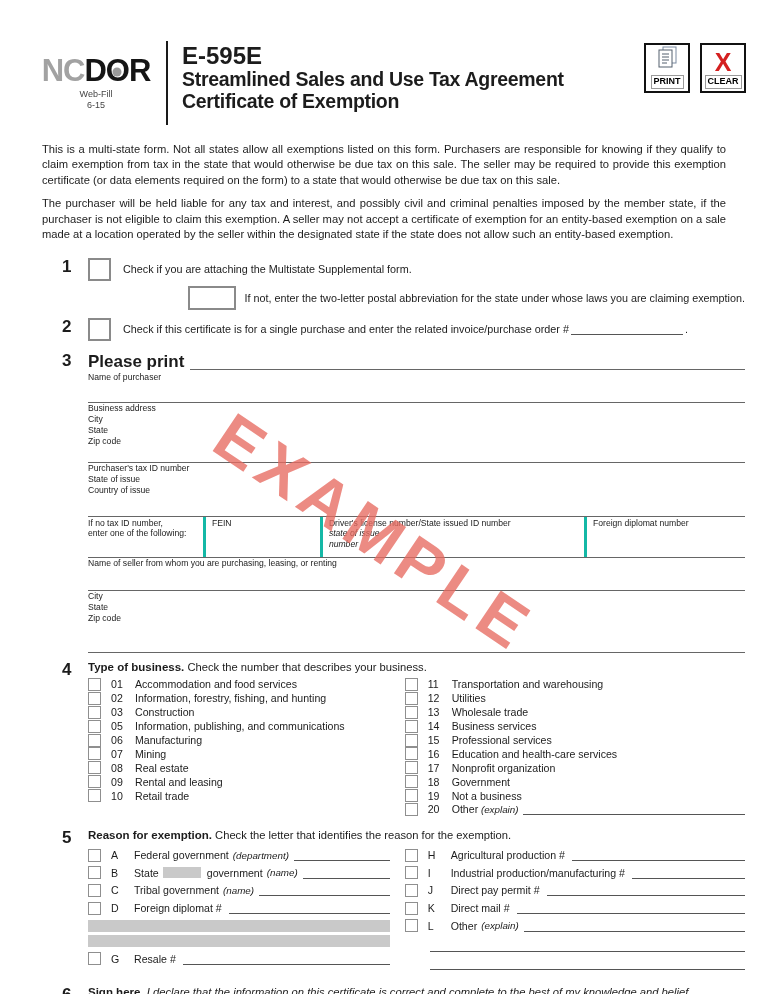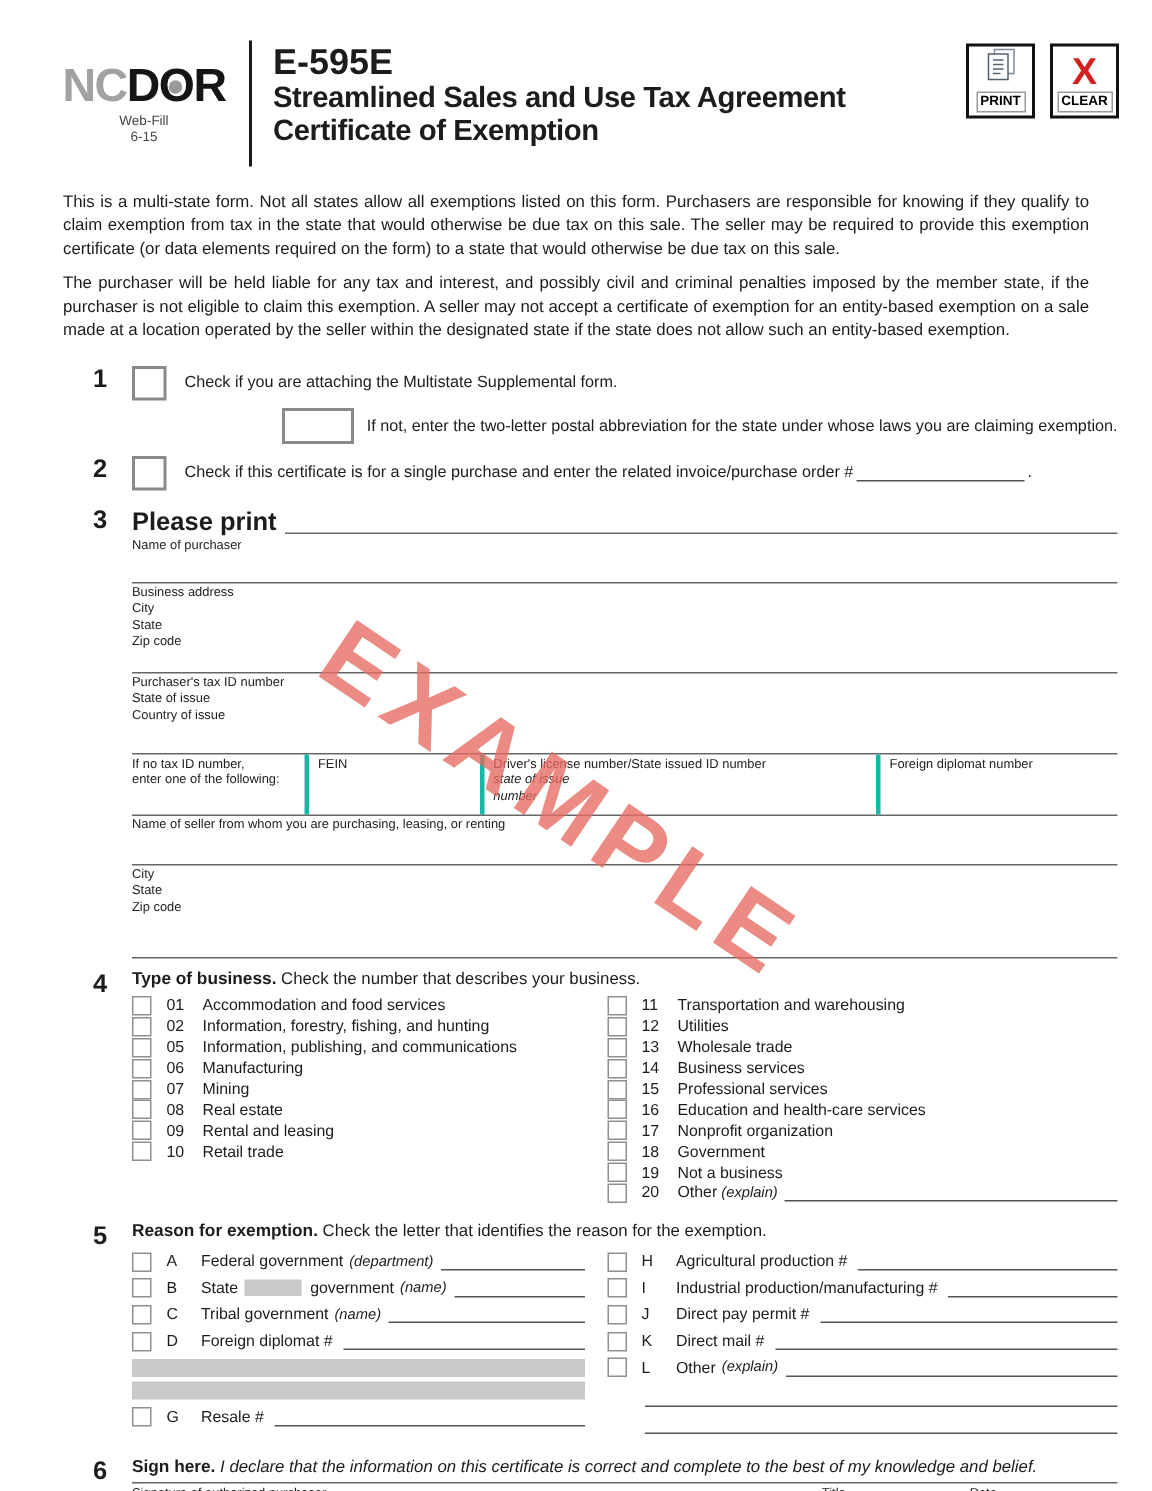--- a/index.html
+++ b/index.html
@@ -1,19 +1,19 @@
 <!DOCTYPE html>
 <html><head>
 <meta charset="utf-8">
 <style>
   html,body{margin:0;padding:0;background:#fff;}
   .page{position:relative;width:768px;height:994px;background:#ffffff;overflow:hidden;
         font-family:"Liberation Sans",sans-serif;color:#1c1c1c;}
   
-  .header{display:flex;align-items:flex-start;margin:27px 22px 0 34px;}
+  .header{display:flex;align-items:flex-start;margin:41px 22px 0 34px;}
   .logo-block{width:124px;text-align:center;margin-top:14px;flex-shrink:0;}
   .logo{font-size:31px;font-weight:bold;letter-spacing:-1px;line-height:1;}
   .logo .nc{color:#a2a2a2;}
   .logo .dk{color:#151515;}
   .logo-o{position:relative;color:#151515;}
   .logo-o::after{content:'';position:absolute;left:50%;top:54%;width:9px;height:9px;
                  background:#9a9a9a;border-radius:50%;transform:translate(-50%,-50%);}
   .webfill{font-size:9px;color:#444;margin-top:3px;line-height:1.2;}
   .vline{width:2px;background:#1a1a1a;height:84px;margin:0 14px 0 8px;flex-shrink:0;}
   .titles{flex:1;padding-top:2px;}
@@ -229,20 +229,25 @@
               <span class="bnum">01</span>
               <span class="blabel">Accommodation and food services</span>
             </div>
             <div class="bitem">
               <span class="cb-sm"></span>
               <span class="bnum">02</span>
               <span class="blabel">Information, forestry, fishing, and hunting</span>
             </div>
             <div class="bitem">
               <span class="cb-sm"></span>
+              <span class="bnum">03</span>
+              <span class="blabel">Construction</span>
+            </div>
+            <div class="bitem">
+              <span class="cb-sm"></span>
               <span class="bnum">05</span>
               <span class="blabel">Information, publishing, and communications</span>
             </div>
             <div class="bitem">
               <span class="cb-sm"></span>
               <span class="bnum">06</span>
               <span class="blabel">Manufacturing</span>
             </div>
             <div class="bitem">
               <span class="cb-sm"></span>

